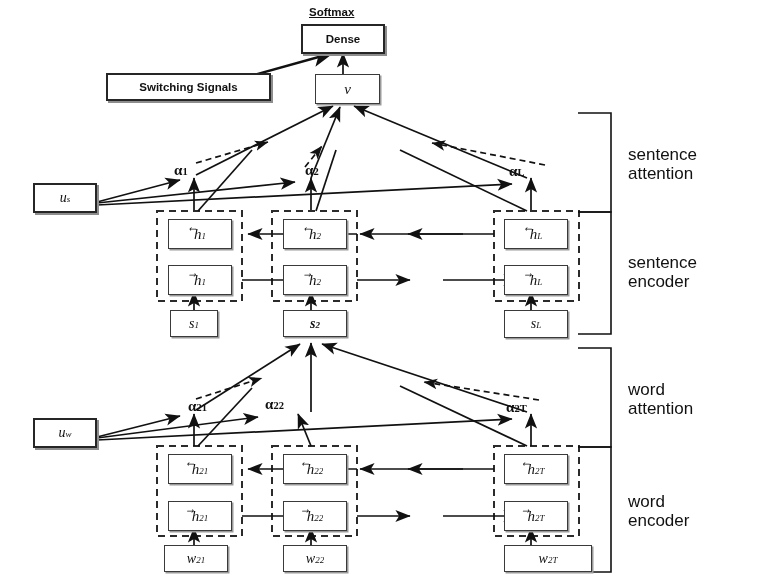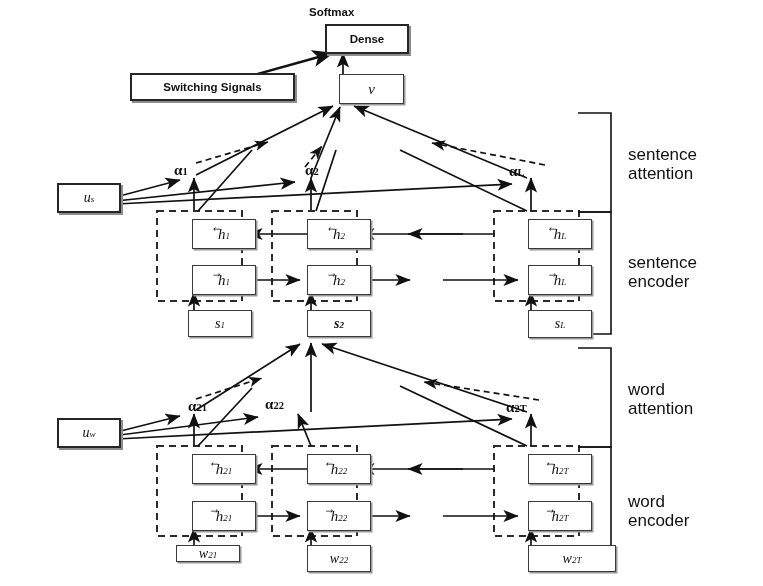--- a/index.html
+++ b/index.html
@@ -1,28 +1,28 @@
 <!DOCTYPE html>
 <html><head>
 <meta charset="utf-8">
 <style>
   html,body{margin:0;padding:0;background:#ffffff;}
   #page{position:relative;width:763px;height:586px;background:#ffffff;
         font-family:"Liberation Sans",sans-serif;overflow:hidden;}
   svg{position:absolute;left:0;top:0;width:763px;height:586px;}
   .nodebox{position:absolute;box-sizing:border-box;background:#ffffff;
            border:1.6px solid #3a3a3a;display:flex;align-items:center;
-           justify-content:center;box-shadow:1.5px 1.5px 0 #9a9a9a;margin-left:24px;}
+           justify-content:center;box-shadow:1.5px 1.5px 0 #9a9a9a;}
   .nodebox.heavy{border:2.2px solid #262626;box-shadow:2px 2px 0 #8d8d8d;}
   .lbl{font-family:"Liberation Serif",serif;font-style:italic;color:#111;
        white-space:nowrap;line-height:1;}
   .sub{font-size:9px;font-style:italic;}
   .plainlbl{font-family:"Liberation Sans",sans-serif;font-weight:bold;
             font-size:11.5px;color:#111;white-space:nowrap;}
-  .freetext{position:absolute;white-space:nowrap;color:#111;}
+  .freetext{position:absolute;white-space:nowrap;color:#111;text-decoration:underline;}
   .alpha{position:absolute;font-family:"Liberation Serif",serif;font-weight:bold;
          font-size:15px;color:#111;white-space:nowrap;}
   .alpha .s{font-size:10.5px;}
   .sidelbl{position:absolute;font-family:"Liberation Sans",sans-serif;
            font-size:17px;color:#111;line-height:1.12;}
   .harrow{font-family:"Liberation Serif",serif;}
 </style>
 </head>
 <body>
 
@@ -182,21 +182,21 @@
   <div class="nodebox" style="left:168px;top:265px;width:64px;height:30px;">
     <span class="lbl" style="font-size:15px;"><span class="harrow">⃗</span><span>h</span><span class="sub">1</span></span>
   </div>
   <div class="nodebox" style="left:283px;top:265px;width:64px;height:30px;">
     <span class="lbl" style="font-size:15px;"><span class="harrow">⃗</span><span>h</span><span class="sub">2</span></span>
   </div>
   <div class="nodebox" style="left:504px;top:265px;width:64px;height:30px;">
     <span class="lbl" style="font-size:15px;"><span class="harrow">⃗</span><span>h</span><span class="sub">L</span></span>
   </div>
 
-  <div class="nodebox" style="left:164px;top:310px;width:64px;height:27px;">
+  <div class="nodebox" style="left:170px;top:310px;width:48px;height:27px;">
     <span class="lbl" style="font-size:14px;"><span>s</span><span class="sub">1</span></span>
   </div>
   <div class="nodebox" style="left:283px;top:310px;width:64px;height:27px;">
     <span class="lbl" style="font-size:14px;font-weight:bold;"><span>s</span><span class="sub">2</span></span>
   </div>
   <div class="nodebox" style="left:504px;top:310px;width:64px;height:28px;">
     <span class="lbl" style="font-size:14px;"><span>s</span><span class="sub">L</span></span>
   </div>
 
   <div class="nodebox" style="left:168px;top:454px;width:64px;height:30px;">
@@ -212,21 +212,21 @@
   <div class="nodebox" style="left:168px;top:501px;width:64px;height:30px;">
     <span class="lbl" style="font-size:15px;"><span class="harrow">⃗</span><span>h</span><span class="sub">21</span></span>
   </div>
   <div class="nodebox" style="left:283px;top:501px;width:64px;height:30px;">
     <span class="lbl" style="font-size:15px;"><span class="harrow">⃗</span><span>h</span><span class="sub">22</span></span>
   </div>
   <div class="nodebox" style="left:504px;top:501px;width:64px;height:30px;">
     <span class="lbl" style="font-size:15px;"><span class="harrow">⃗</span><span>h</span><span class="sub">2T</span></span>
   </div>
 
-  <div class="nodebox" style="left:152px;top:545px;width:64px;height:17px;">
+  <div class="nodebox" style="left:164px;top:545px;width:64px;height:27px;">
     <span class="lbl" style="font-size:14px;"><span>w</span><span class="sub">21</span></span>
   </div>
   <div class="nodebox" style="left:283px;top:545px;width:64px;height:27px;">
     <span class="lbl" style="font-size:14px;"><span>w</span><span class="sub">22</span></span>
   </div>
   <div class="nodebox" style="left:504px;top:545px;width:88px;height:27px;">
     <span class="lbl" style="font-size:14px;"><span>w</span><span class="sub">2T</span></span>
   </div>
 
   <div class="sidelbl" style="left:628px;top:145px;">

